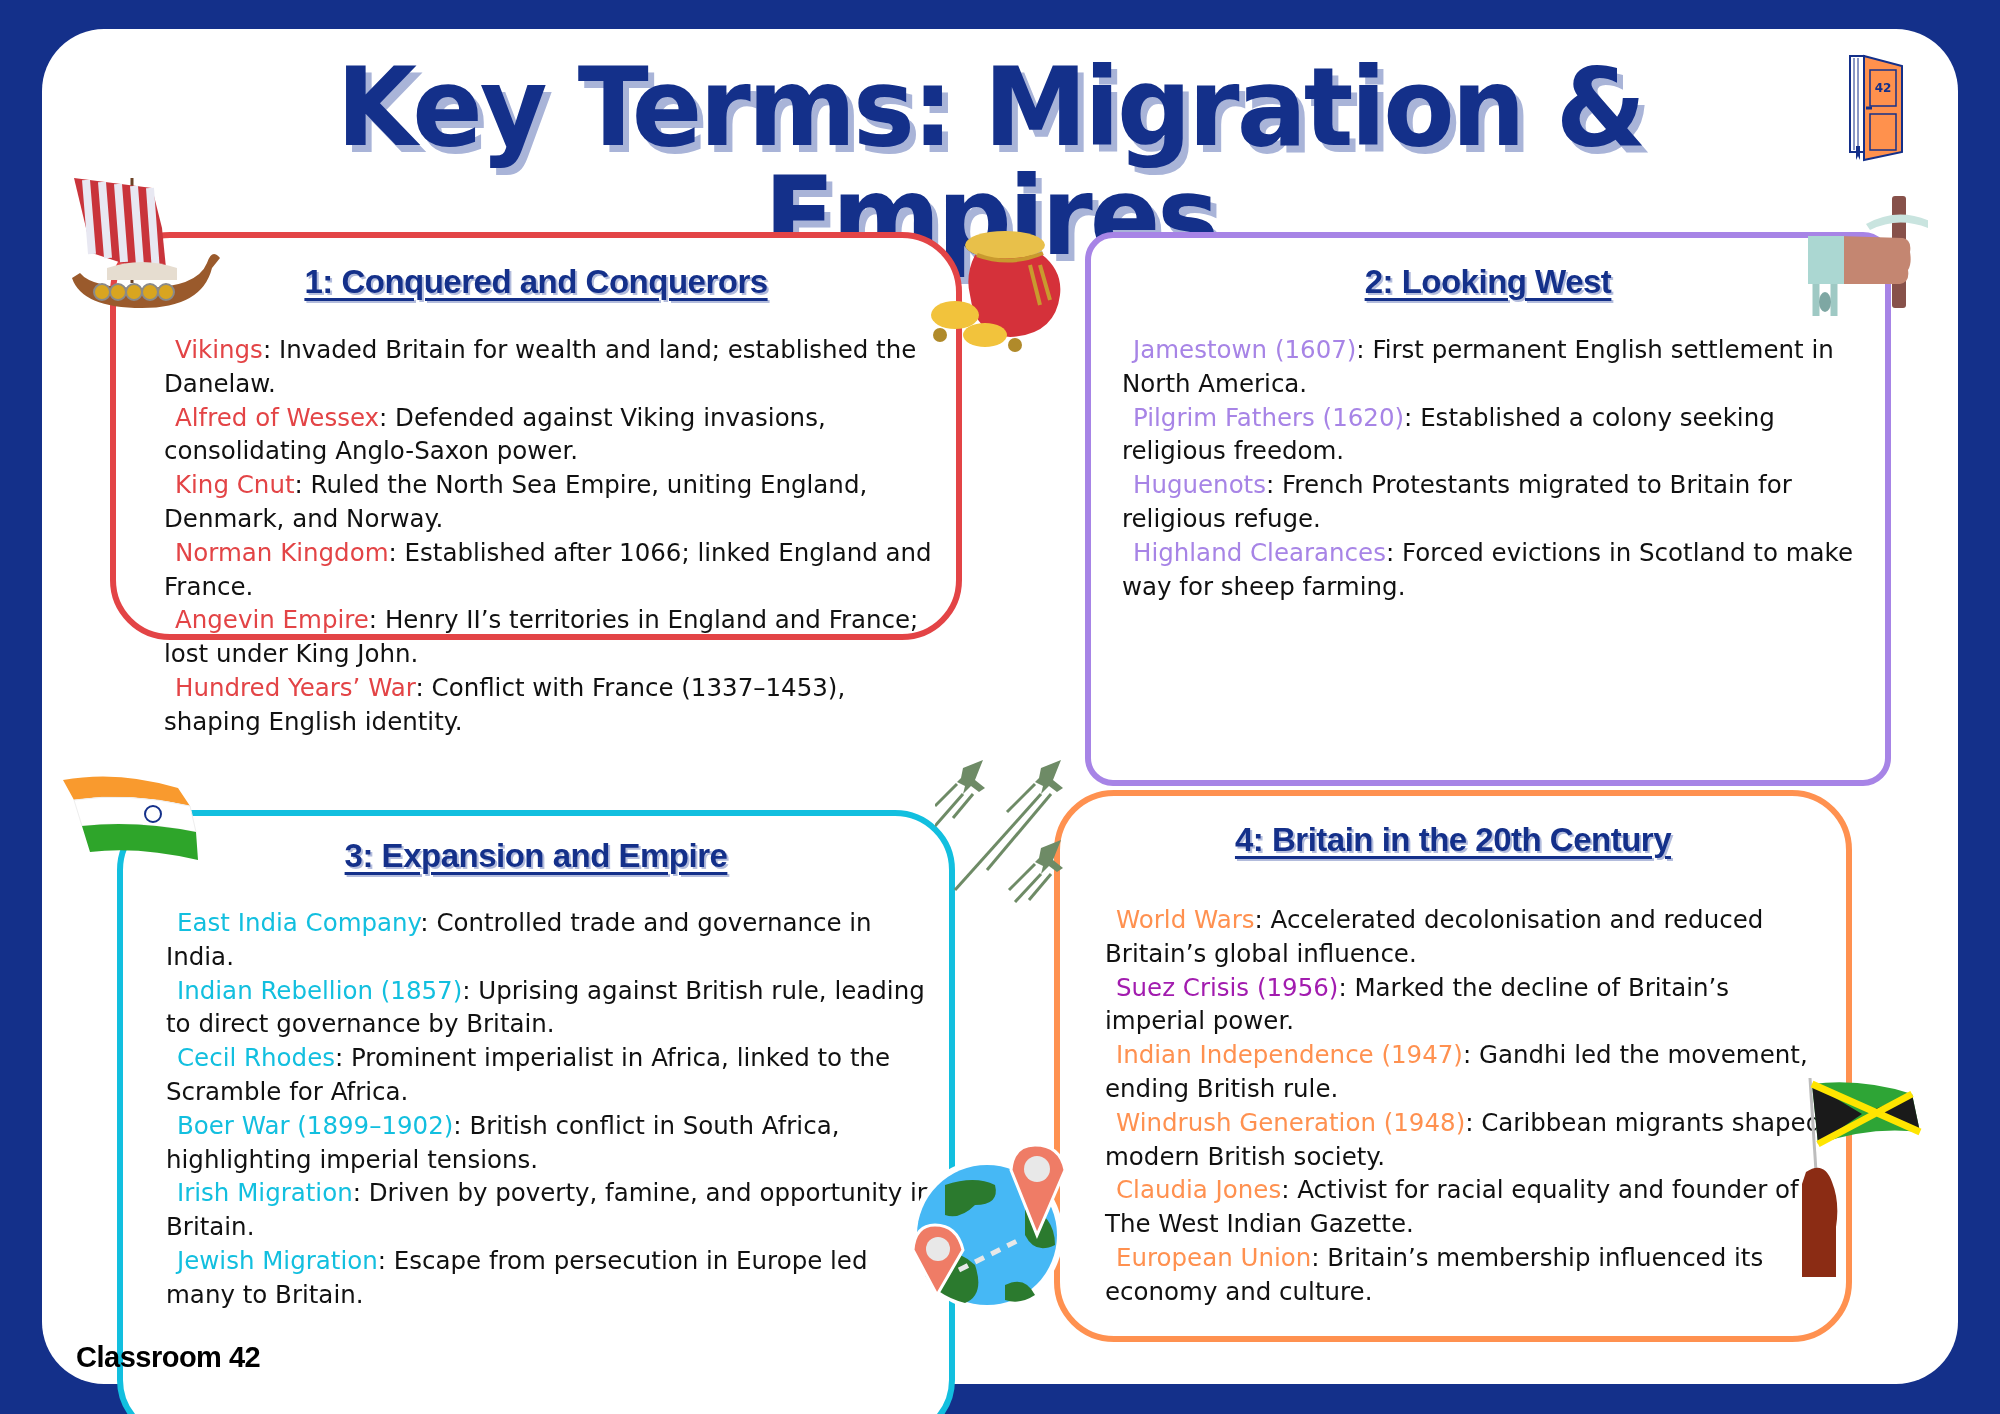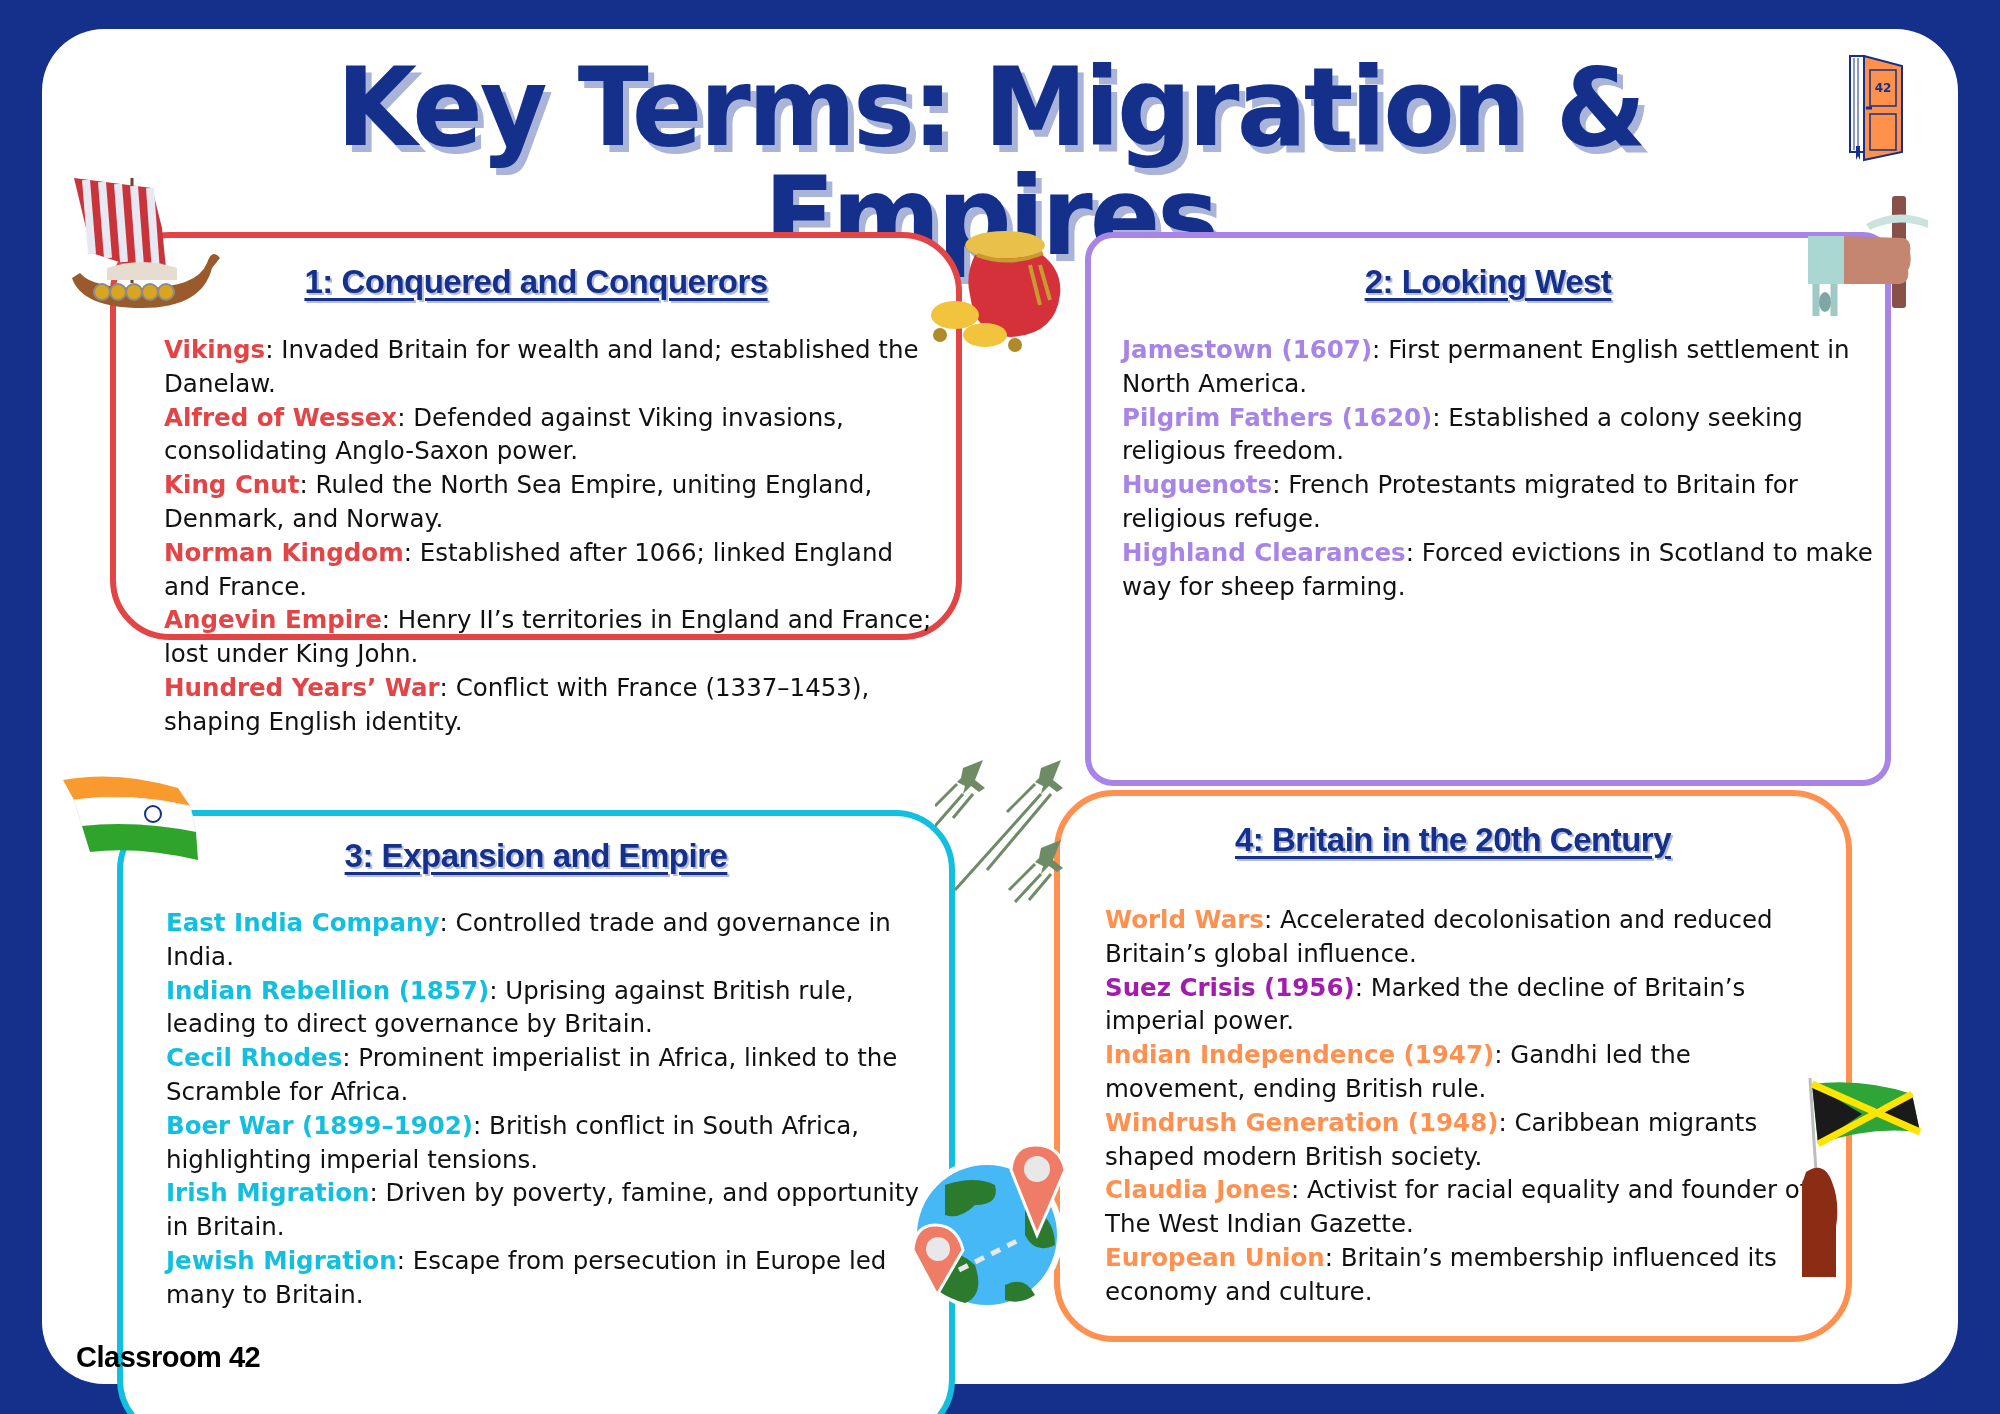--- a/index.html
+++ b/index.html
@@ -24,21 +24,21 @@
     position: absolute; left: 0; right: 0; text-align: center;
     font-family: "Liberation Sans", sans-serif; font-weight: bold; font-size: 33px;
     color: #14308a; text-decoration: underline; text-decoration-thickness: 3px;
     text-underline-offset: 5px; text-shadow: 2px 2px 0 #b3bcdc; letter-spacing: -0.5px;
   }
   .terms {
     position: absolute; font-family: "DejaVu Sans", sans-serif; font-size: 24.5px;
     line-height: 33.8px; color: #111;
   }
   .term { display: block; }
-  .term-name { font-weight: bold; }
+  .term-name { font-weight: normal; margin-left: 11px; }
   .footer {
     position: absolute; left: 76px; top: 1341px; font-family: "Liberation Sans", sans-serif;
     font-weight: bold; font-size: 29px; color: #000; letter-spacing: -0.5px;
   }
   .deco { position: absolute; }
 </style>
 </head>
 <body>
 
 <div class="card"></div>

